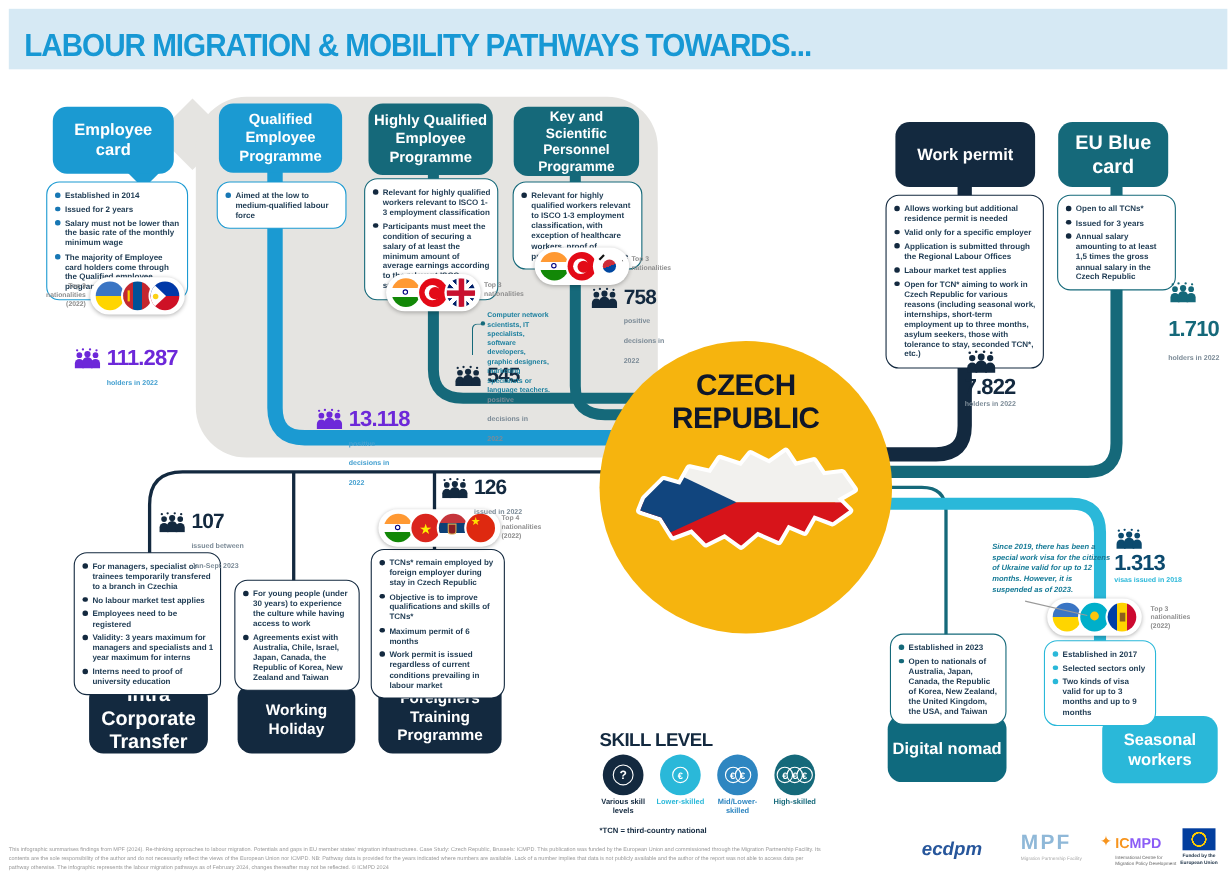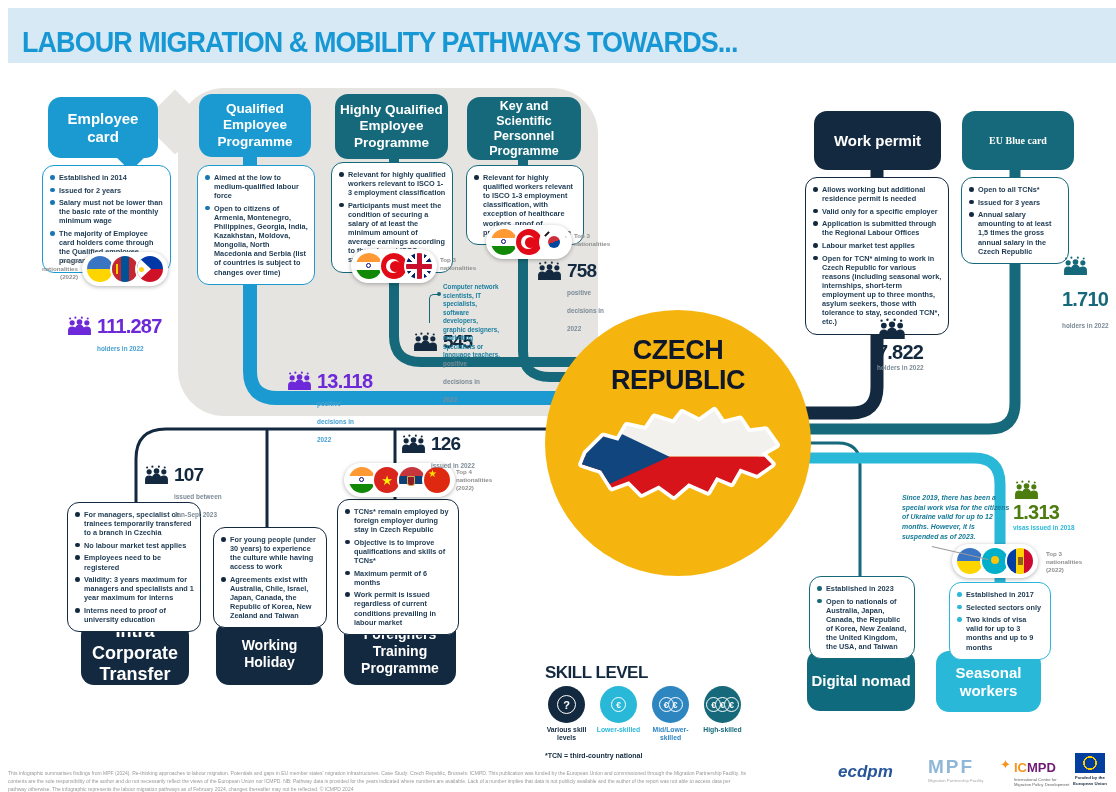--- a/index.html
+++ b/index.html
@@ -27,21 +27,21 @@
   .bulletbox li::before{content:"";position:absolute;left:1px;top:2px;width:4.6px;height:4.6px;border-radius:50%;background:#13293f;}
   .bd-blue{border:1.6px solid #1b9ad2;} .bd-teal{border:1.6px solid #15697a;} .bd-navy{border:1.6px solid #13293f;} .bd-cyan{border:1.6px solid #2ab8d9;}
   .dots-blue li::before{background:#1777b4;} .dots-navy li::before{background:#13293f;} .dots-teal li::before{background:#15697a;} .dots-cyan li::before{background:#2ab8d9;}
   
   .stat-h{display:flex;align-items:flex-start;gap:4px;}
   .stat-v{display:flex;flex-direction:column;align-items:flex-start;}
   .ppl{width:27px;height:19px;flex:none;}
   .stat-num{font-weight:700;font-size:20px;letter-spacing:-0.8px;line-height:1;}
   .num-md{font-size:19px;}
   .stat-lbl{font-size:6.4px;font-weight:700;line-height:1.3;margin-top:1.5px;}
-  .c-blue{color:#6d28d9;} .c-navy{color:#13293f;} .c-teal{color:#15697a;} .c-cyan{color:#4d7c0f;}
+  .c-blue{color:#6d28d9;} .c-navy{color:#13293f;} .c-teal{color:#15697a;} .c-cyan{color:#0c4a6e;}
   .lbl-blue{color:#45a0d0;} .lbl-gray{color:#7c8b97;} .lbl-cyan{color:#2ab8d9;}
   
   .pill{display:flex;align-items:center;background:#fff;border-radius:20px;padding:4px 5px;box-shadow:0 1px 4px rgba(0,0,0,.3);}
   .flag{width:26px;height:26px;border-radius:50%;position:relative;overflow:hidden;flex:none;box-shadow:0 0 0 2px #fff;background:#ccc;}
   .flag + .flag{margin-left:-1px;}
   .natlbl{font-size:6.2px;color:#8f8f8f;font-weight:700;line-height:1.3;}
   .f-ukraine{background:linear-gradient(#3a75c4 0 50%,#ffd500 50% 100%);}
   .f-mongolia{background:linear-gradient(90deg,#c4272f 0 34%,#015197 34% 67%,#c4272f 67%);}
   .f-mongolia::after{content:"";position:absolute;left:3.5px;top:8px;width:2.5px;height:10px;background:#f9cf02;}
   .f-philippines{background:linear-gradient(#0038a8 0 50%,#ce1126 50% 100%);}
@@ -91,21 +91,21 @@
   .tcn-note{font-size:7px;font-weight:700;color:#13293f;}
   
   .disclaimer{left:8px;top:769px;width:740px;font-size:5px;color:#999;line-height:1.6;}
   .logo-ecdpm{left:838px;top:762px;font-size:17px;font-weight:700;font-style:italic;color:#27569b;}
   .logo-mpf{left:928px;top:757px;text-align:left;}
   .mpf-word{font-size:19px;font-weight:700;color:#8fb8d8;letter-spacing:2px;line-height:1;}
   .mpf-sub{font-size:4.3px;color:#a9a9a9;margin-top:2px;}
   .logo-icmpd{left:1000px;top:758px;display:flex;align-items:flex-start;gap:3px;}
   .icmpd-diamond{color:#f7941d;font-size:13px;line-height:1;}
   .icmpd-ic{color:#f7941d;font-size:13px;font-weight:700;line-height:1;}
-  .icmpd-mpd{color:#701a75;font-size:13px;font-weight:700;line-height:1;}
+  .icmpd-mpd{color:#8b5cf6;font-size:13px;font-weight:700;line-height:1;}
   .icmpd-sub{font-size:4.2px;color:#666;width:58px;line-height:1.3;margin-top:1px;}
   .logo-eu{left:1070px;top:753px;width:40px;text-align:center;}
   .eu-flag{width:30px;height:20px;margin:0 auto;background:radial-gradient(circle at center,transparent 5.2px,#ffcc00 5.4px 6.8px,transparent 7px),#023e9e;}
   .eu-sub{font-size:4.4px;color:#13293f;font-weight:700;margin-top:2px;line-height:1.3;}
   svg.pipes{position:absolute;left:0;top:0;}
 </style>
 </head>
 <body>
 
 <div class="abs header-band">
@@ -145,40 +145,39 @@
     </g>
   </svg>
 </div>
 
 <div class="abs emp-tail"></div>
 <div class="abs titlebox bg-blue" style="left:48px;top:97px;width:110px;height:61px;font-size:15px;">Employee card</div>
 <div class="abs titlebox bg-blue" style="left:199px;top:94px;width:112px;height:63px;font-size:13.5px;">Qualified Employee Programme</div>
 <div class="abs titlebox bg-teal" style="left:335px;top:94px;width:113px;height:65px;font-size:13.5px;">Highly Qualified Employee Programme</div>
 <div class="abs titlebox bg-teal" style="left:467px;top:97px;width:114px;height:63px;font-size:12.5px;">Key and Scientific Personnel Programme</div>
 <div class="abs titlebox bg-navy" style="left:814px;top:111px;width:127px;height:59px;font-size:15px;">Work permit</div>
-<div class="abs titlebox bg-teal" style="left:962px;top:111px;width:112px;height:59px;font-size:10px;font-family:Liberation Serif, serif;">EU Blue card</div>
+<div class="abs titlebox bg-teal" style="left:962px;top:111px;width:100px;height:59px;font-size:18px;">EU Blue card</div>
 
 <div class="abs titlebox bg-navy" style="left:81px;top:622px;width:108px;height:63px;font-size:18px;">Intra Corporate Transfer</div>
 <div class="abs titlebox bg-navy" style="left:216px;top:622px;width:107px;height:63px;font-size:14px;">Working Holiday</div>
 <div class="abs titlebox bg-navy" style="left:344px;top:618px;width:112px;height:67px;font-size:14px;">Foreigners Training Programme</div>
 <div class="abs titlebox bg-teal2" style="left:807px;top:650px;width:108px;height:61px;font-size:15px;">Digital nomad</div>
-<div class="abs titlebox bg-cyan" style="left:936px;top:651px;width:105px;height:61px;font-size:15px;">Seasonal workers</div>
+<div class="abs titlebox bg-cyan" style="left:1002px;top:651px;width:105px;height:61px;font-size:15px;">Seasonal workers</div>
 
 <div class="abs bulletbox bd-blue dots-blue" style="left:42px;top:165px;width:129px;">
     <ul>
       <li>Established in 2014</li>
       <li>Issued for 2 years</li>
       <li>Salary must not be lower than the basic rate of the monthly minimum wage</li>
       <li>The majority of Employee card holders come through the Qualified employee programme</li>
     </ul>
   </div>
 <div class="abs bulletbox bd-blue dots-blue" style="left:197px;top:165px;width:118px;">
     <ul>
       <li>Aimed at the low to medium-qualified labour force</li>
-      <li>Open to citizens of Armenia, Montenegro, Philippines, Georgia, India, Kazakhstan, Moldova, Mongolia, North Macedonia and Serbia (list of countries is subject to changes over time)</li>
     </ul>
   </div>
 <div class="abs bulletbox bd-teal dots-navy" style="left:331px;top:162px;width:122px;">
     <ul>
       <li>Relevant for highly qualified workers relevant to ISCO 1-3 employment classification</li>
       <li>Participants must meet the condition of securing a salary of at least the minimum amount of average earnings according to the relevant ISCO subgroup</li>
     </ul>
   </div>
 <div class="abs bulletbox bd-teal dots-navy" style="left:466px;top:165px;width:118px;">
     <ul>

